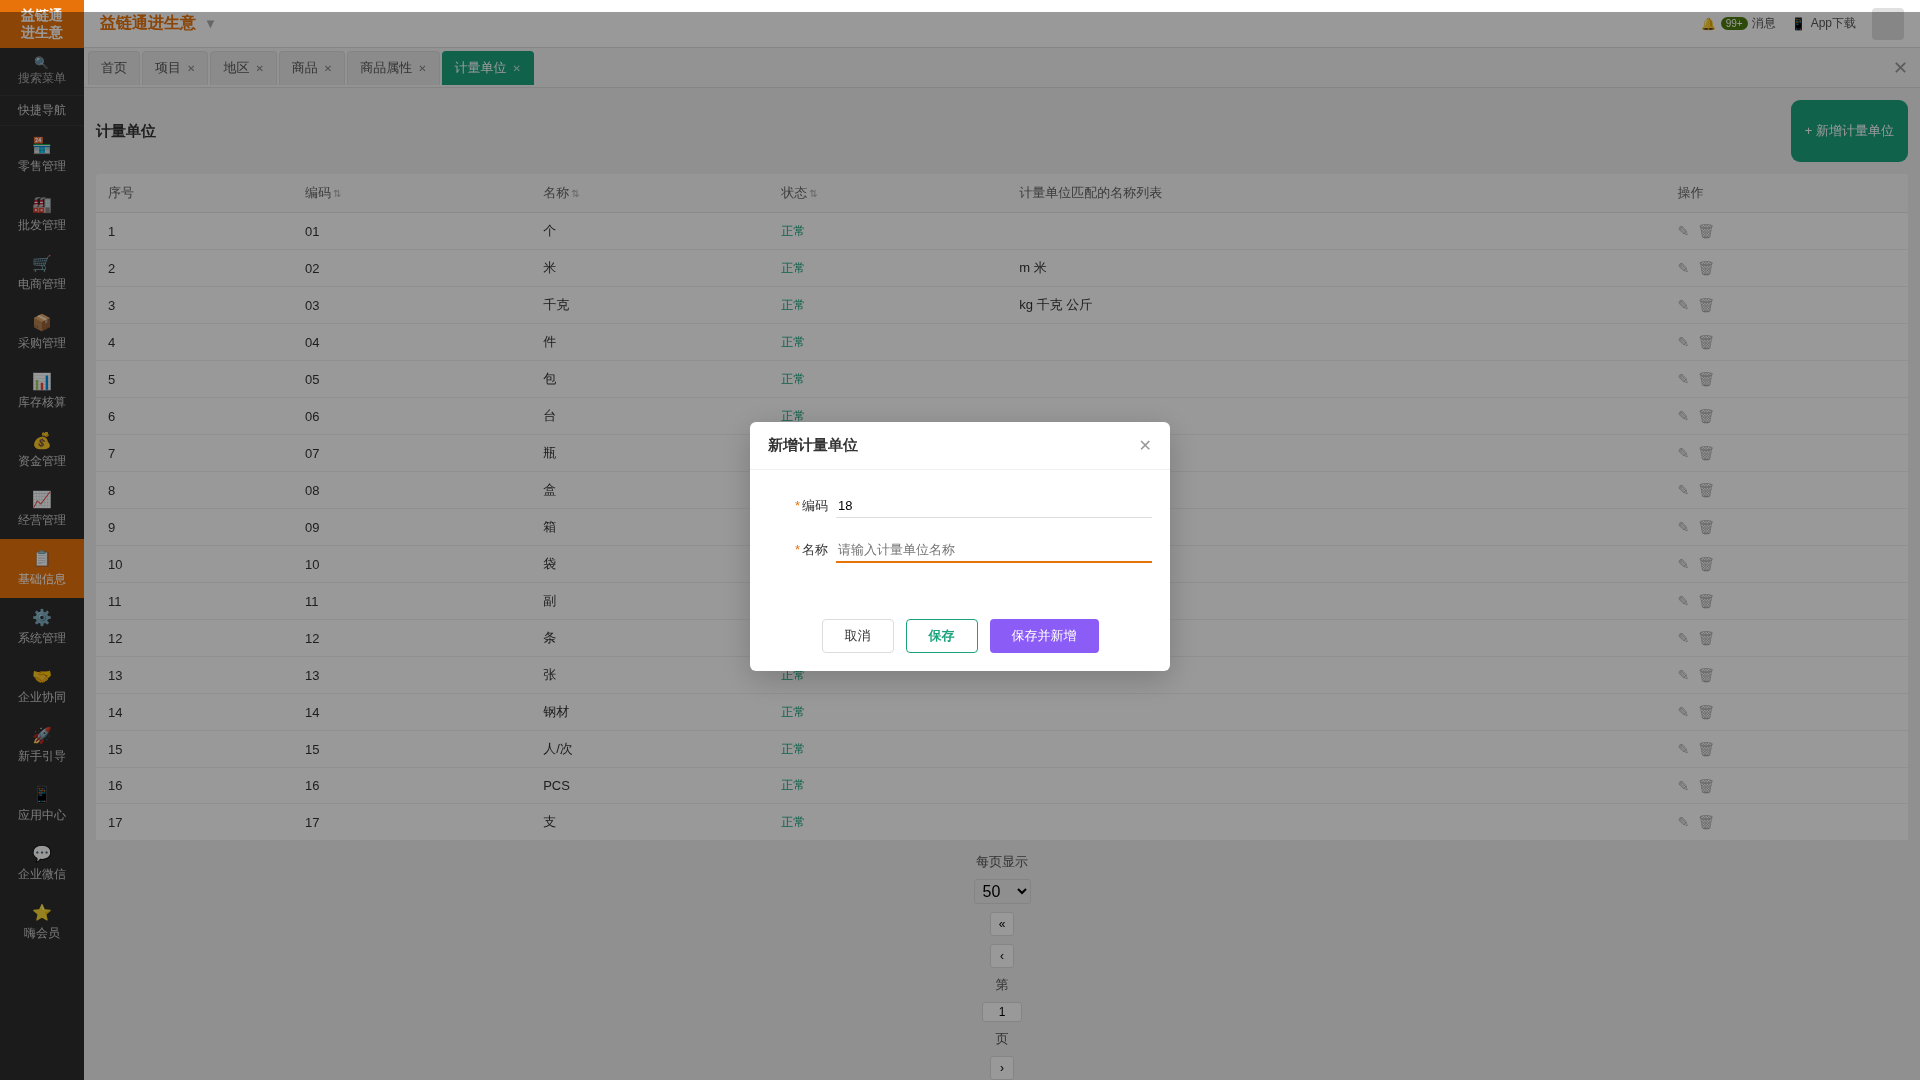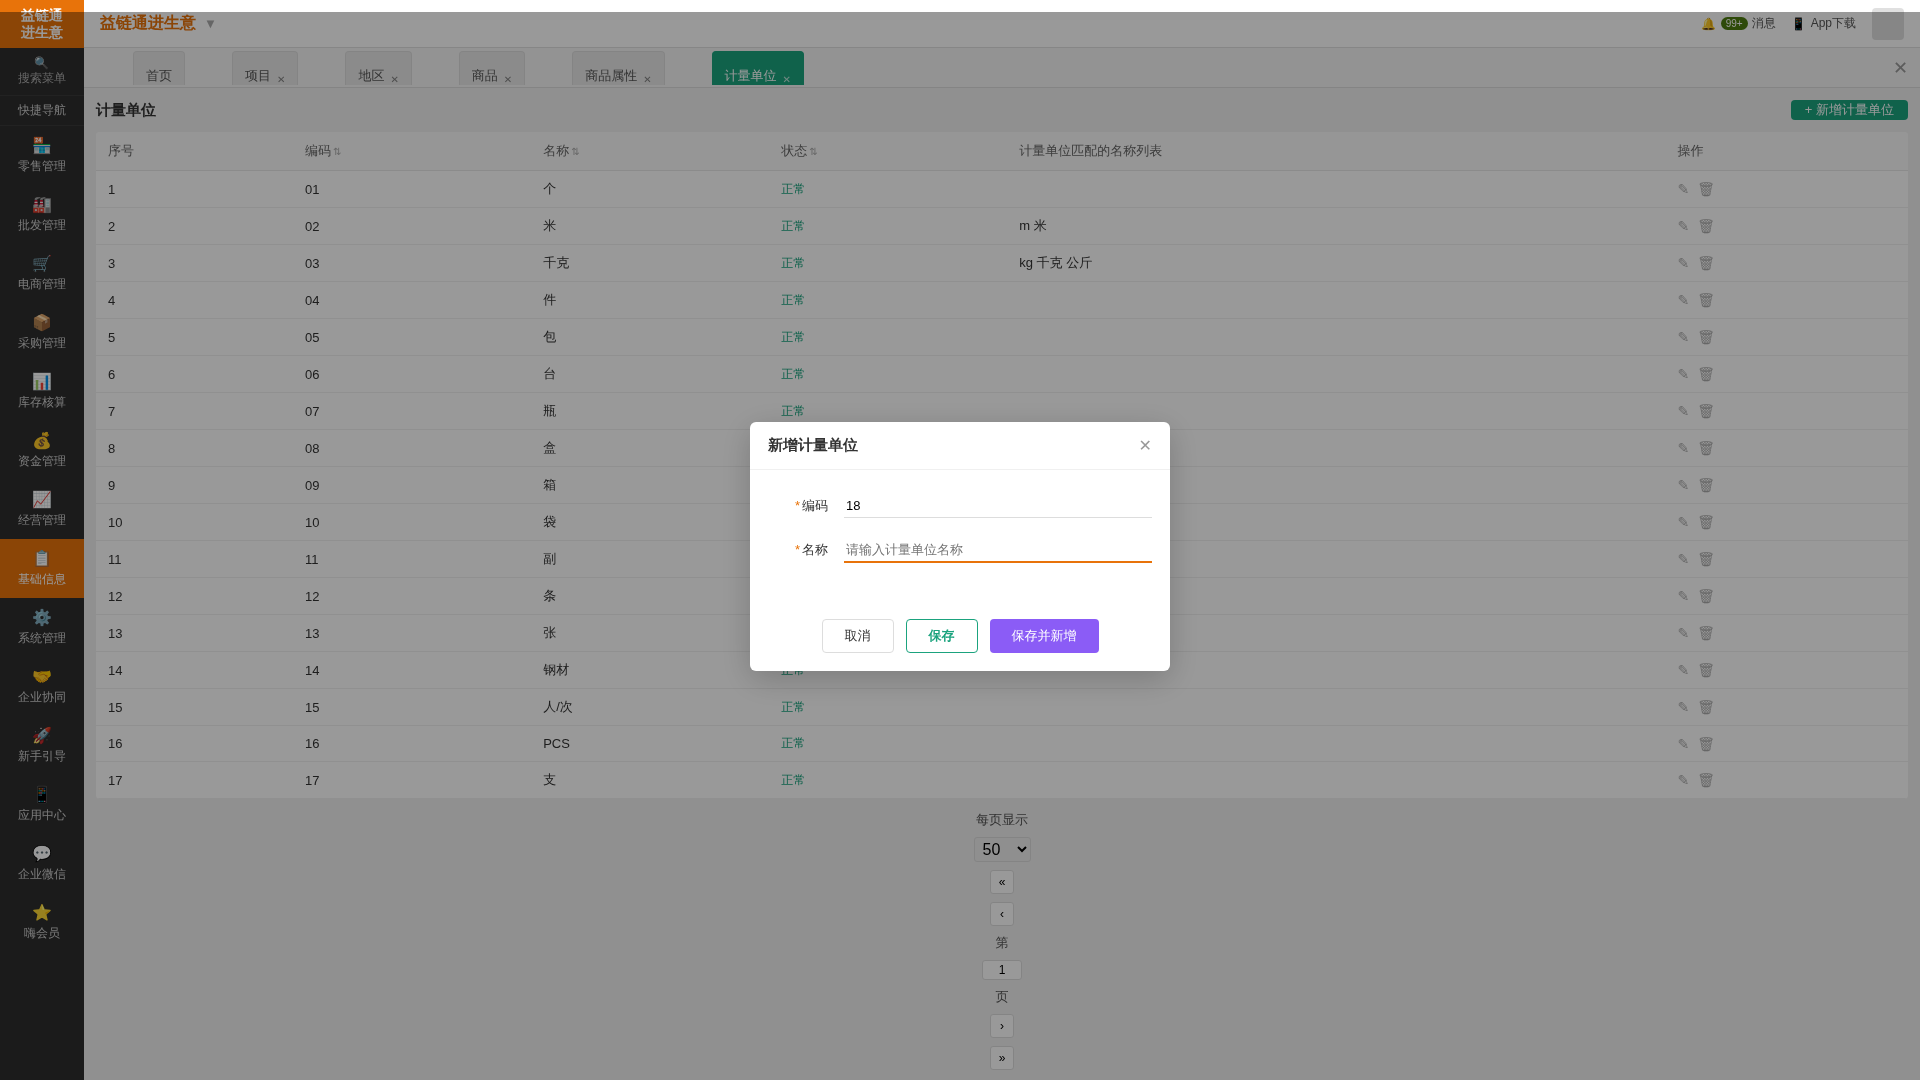--- a/index.html
+++ b/index.html
@@ -101,30 +101,29 @@
       align-items: center;
       padding: 0 4px;
       border-bottom: 1px solid #ddd;
       flex-shrink: 0;
       gap: 2px;
     }
     .tab {
       height: 34px;
       padding: 0 12px;
       display: flex;
-      align-items: flex-end;
+      align-items: center;
       gap: 6px;
       border-radius: 4px 4px 0 0;
       cursor: pointer;
       font-size: 13px;
       color: #555;
       background: #e8e8e8;
       border: 1px solid #ddd;
       border-bottom: none;
-      margin-left: 45px;
     }
     .tab.active {
       background: #1ba37e;
       color: white;
       border-color: #1ba37e;
     }
     .tab-close { font-size: 10px; cursor: pointer; opacity: 0.7; }
     .tabbar-close-all {
       margin-left: auto;
       padding: 4px 8px;
@@ -147,22 +146,22 @@
       display: flex;
       justify-content: space-between;
       align-items: center;
       margin-bottom: 12px;
     }
     .page-title { font-size: 15px; font-weight: bold; color: #333; }
     .btn-add {
       background: #1ba37e;
       color: white;
       border: none;
-      padding: 1px 14px;
-      border-radius: 4px;
+      padding: 22px 14px;
+      border-radius: 9px;
       cursor: pointer;
       font-size: 13px;
     }
 
     
     .data-table {
       width: 100%;
       background: white;
       border-collapse: collapse;
       border-radius: 4px;
@@ -256,21 +255,21 @@
     .modal-close {
       cursor: pointer;
       color: #999;
       font-size: 16px;
     }
     .modal-body { padding: 24px 18px; }
     .form-row {
       display: flex;
       align-items: center;
       margin-bottom: 20px;
-      gap: 16px;
+      gap: 8px;
     }
     .form-label {
       font-size: 13px;
       color: #333;
       width: 60px;
       text-align: right;
       flex-shrink: 0;
     }
     .required { color: #e8730a; margin-right: 2px; }
     .form-input {

